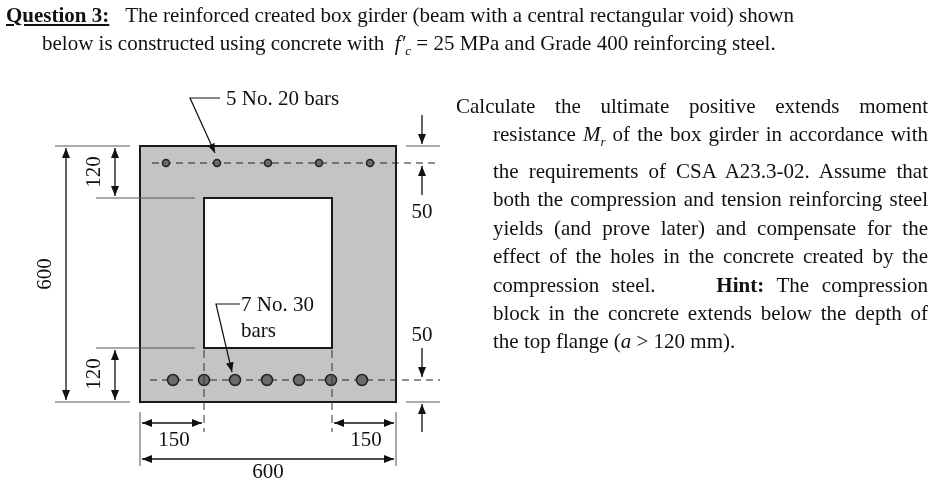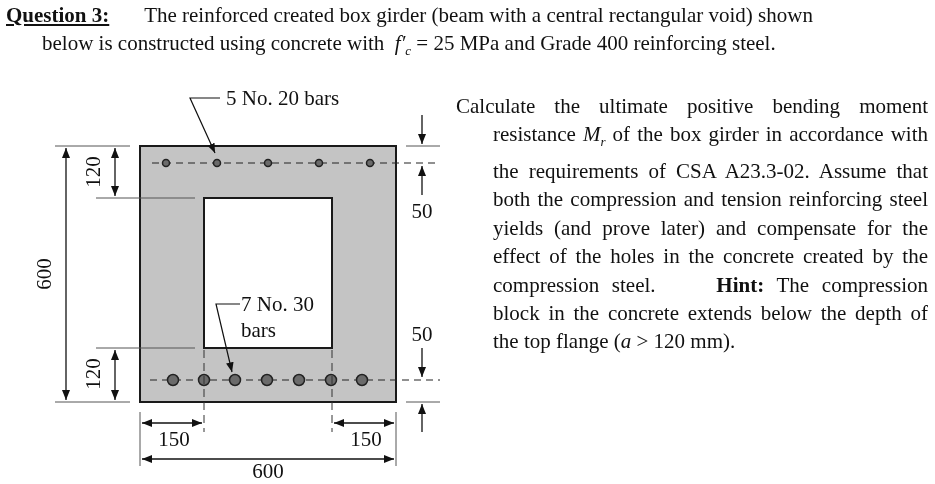--- a/index.html
+++ b/index.html
@@ -6,21 +6,21 @@
     body {
       width: 935px; height: 484px; position: relative; overflow: hidden;
       font-family: "Liberation Serif", "DejaVu Serif", serif; color: #111;
     }
     .header {
       position: absolute; left: 0; top: 0; width: 935px;
       font-size: 21px; line-height: 27px;
     }
     .h-line1 { position: absolute; left: 6px; top: 2px; white-space: nowrap; }
     .h-line2 { position: absolute; left: 42px; top: 30px; white-space: nowrap; }
-    .q-label { font-weight: bold; text-decoration: underline; margin-right: 30px; }
+    .q-label { font-weight: bold; text-decoration: underline; margin-right: 11px; }
     .ital { font-style: italic; }
     .body-text {
       position: absolute; left: 456px; top: 92px; width: 472px;
       font-size: 21px; line-height: 28.4px;
     }
     .body-text p { margin: 0; text-align: justify; text-indent: -37px; padding-left: 37px; }
     .hint { font-weight: bold; margin-left: 48px; }
     svg { position: absolute; left: 0; top: 0; }
     .dim-label { font-family: "Liberation Serif", "DejaVu Serif", serif; font-size: 21px; fill: #111; }
   </style>
@@ -34,21 +34,21 @@
   </div>
   <div class="h-line2">
     <span>below is constructed using concrete with</span>
     <span class="ital">&nbsp;<span>f′</span><sub style="font-size:13px;">c</sub></span>
     <span>= 25 MPa  and Grade 400 reinforcing steel.</span>
   </div>
 </div>
 
 <div class="body-text">
   <p>
-    <span>Calculate the ultimate positive bending moment resistance</span>
+    <span>Calculate the ultimate positive extends moment resistance</span>
     <span class="ital"><span>M</span><sub style="font-size:13px;">r</sub></span>
     <span>of the box girder in accordance with the requirements of CSA A23.3-02.  Assume that both the compression and tension reinforcing steel yields (and prove later) and compensate for the effect of the holes in the concrete created by the compression steel.</span>
     <span class="hint">Hint:</span>
     <span>The compression block in the concrete extends below the depth of the top flange (</span><span class="ital">a</span><span> &gt; 120 mm</span><span>).</span>
   </p>
 </div>
 
 <svg width="935" height="484" viewBox="0 0 935 484">
   <defs>
     <marker id="arr" viewBox="0 0 10 10" refX="10" refY="5" markerWidth="8" markerHeight="8" orient="auto-start-reverse">

